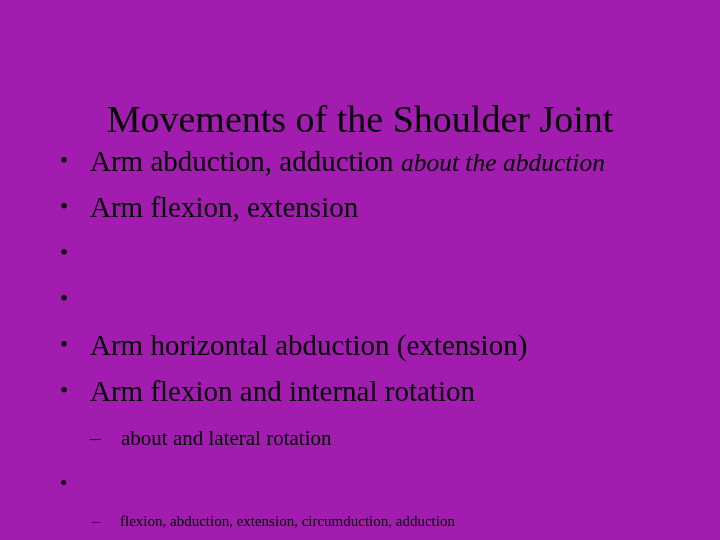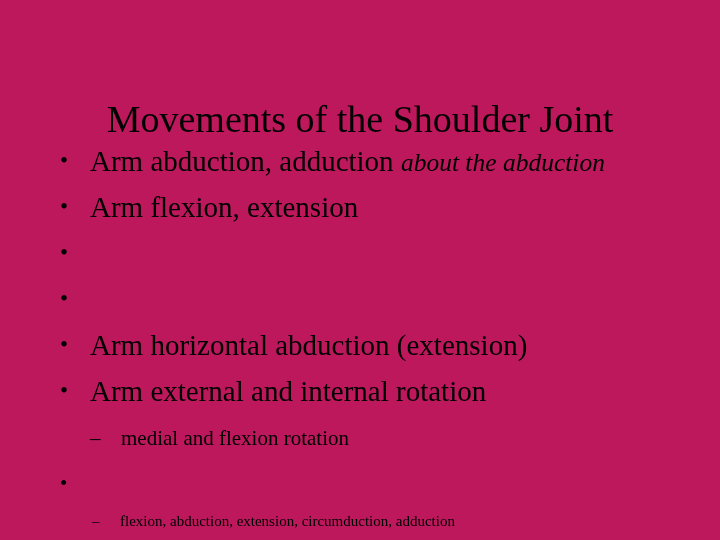--- a/index.html
+++ b/index.html
@@ -119,21 +119,21 @@
     font-style: italic;
     font-size: 0.88em;
   }
 
   .spacer-sm { height: 6px; }
   .spacer-xs { height: 2px; }
 </style>
 </head>
 <body>
 
-<div id="slide" style="background: #be185d; color: rgb(0, 0, 0); text-decoration: underline;">
+<div id="slide" style="background: #a21caf; color: rgb(0, 0, 0); text-decoration: underline;">
 
   <h1 id="slide-title">Movements of the Shoulder Joint</h1>
 
   <div id="body-list">
 
     <div class="bullet-row lvl1">
       <span class="marker">•</span><span>Arm abduction, adduction </span><span class="em-note">about the abduction</span>
     </div>
 
     <div class="bullet-row lvl1">
@@ -146,27 +146,27 @@
 
     <div class="bullet-row lvl1">
       <span class="marker">•</span>
     </div>
 
     <div class="bullet-row lvl1">
       <span class="marker">•</span><span>Arm horizontal abduction (extension)</span>
     </div>
 
     <div class="bullet-row lvl1">
-      <span class="marker">•</span><span>Arm external and internal rotation</span>
+      <span class="marker">•</span><span>Arm flexion and internal rotation</span>
     </div>
 
     <div class="spacer-sm"></div>
 
     <div class="bullet-row lvl2">
-      <span class="marker">–</span><span>medial and flexion rotation</span>
+      <span class="marker">–</span><span>about and lateral rotation</span>
     </div>
 
     <div class="spacer-sm"></div>
 
     <div class="bullet-row lvl1b">
       <span class="marker">•</span>
     </div>
 
     <div class="spacer-xs"></div>
 

